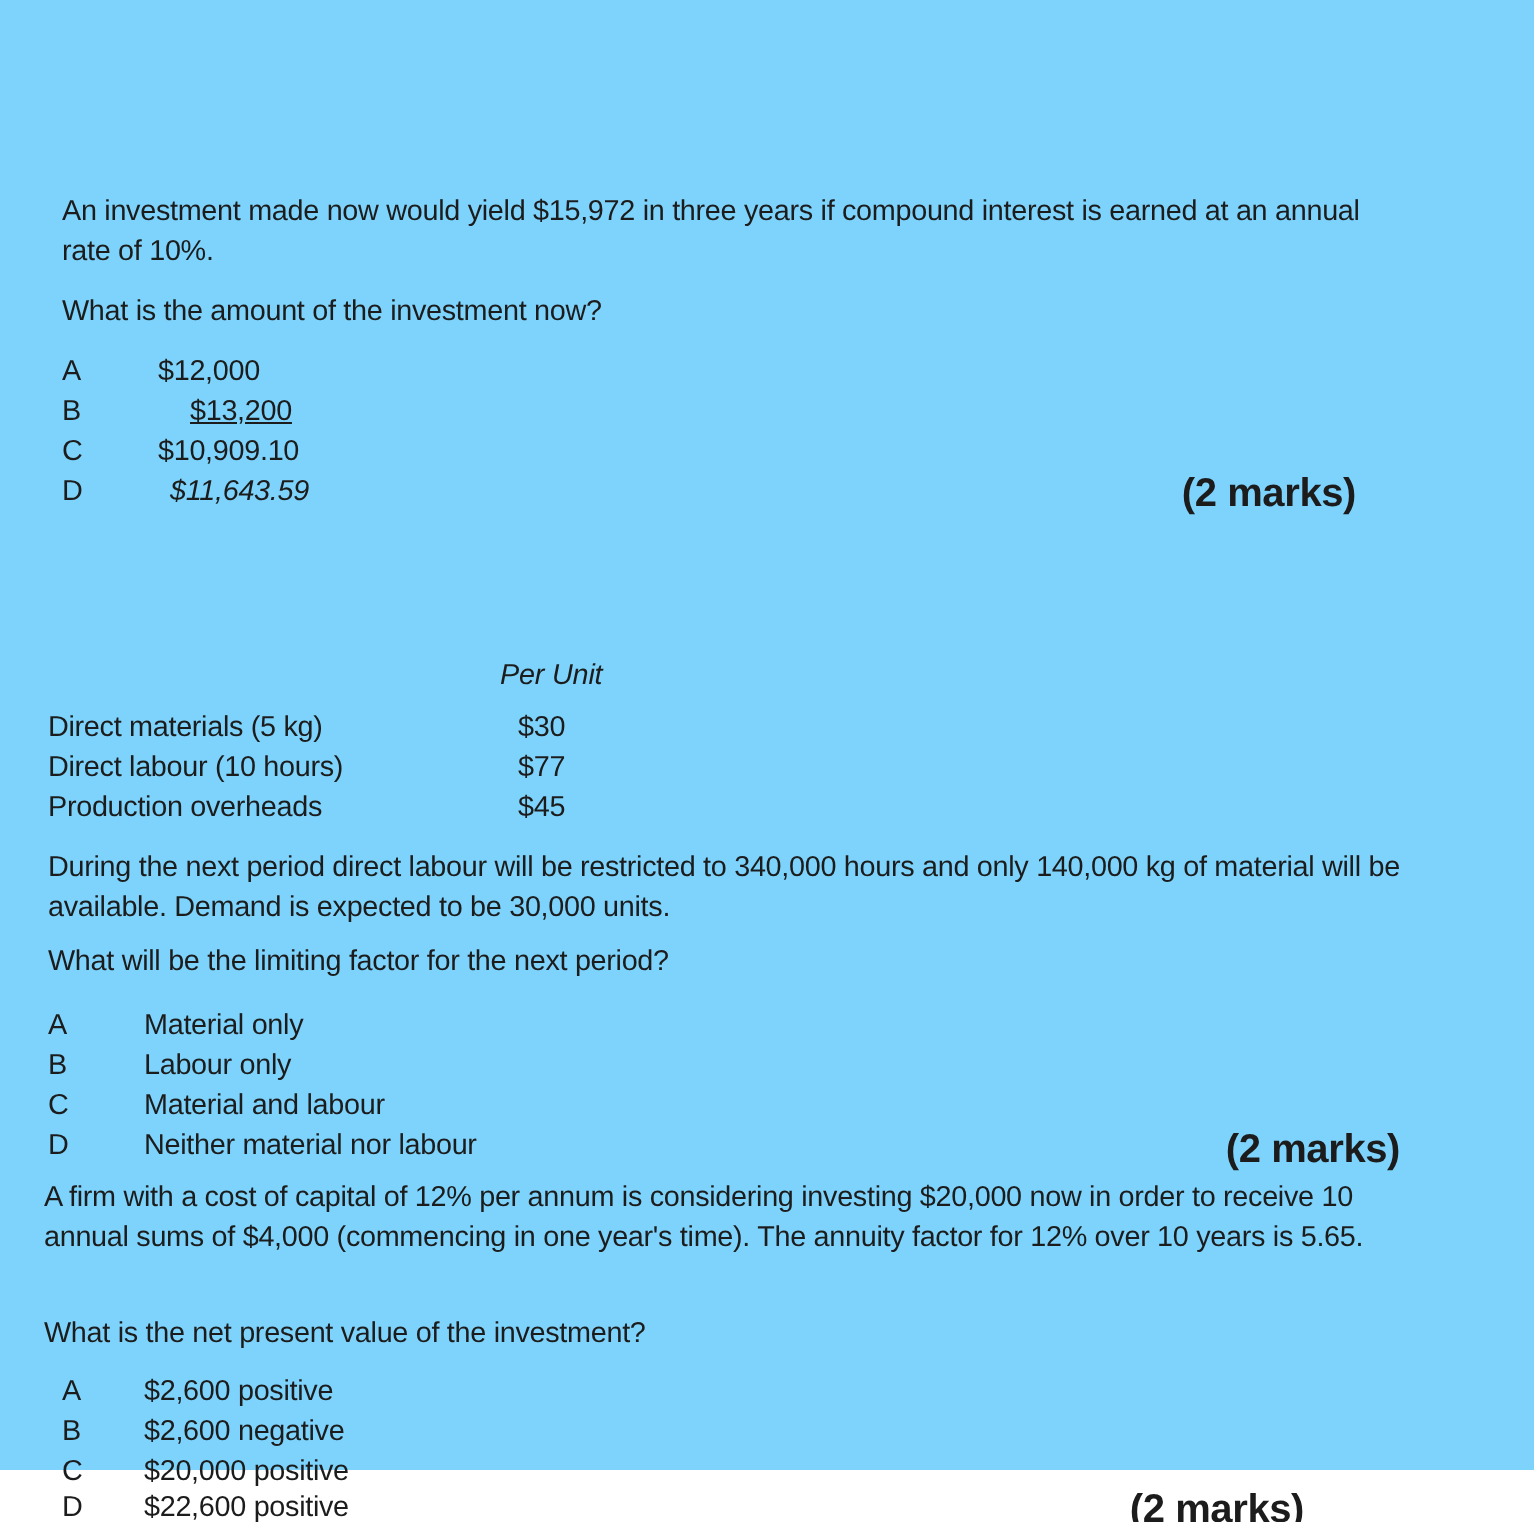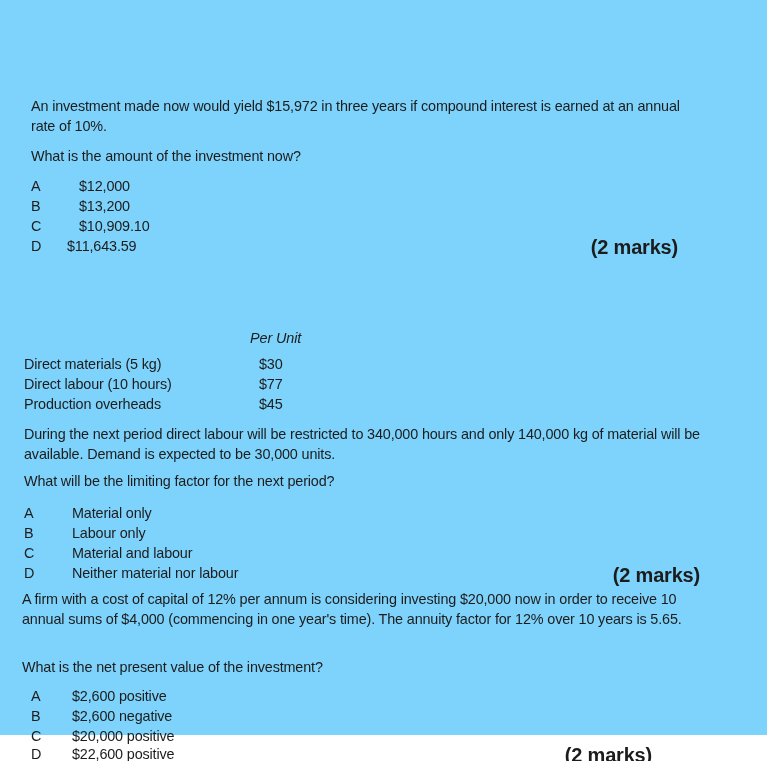--- a/index.html
+++ b/index.html
@@ -102,29 +102,29 @@
   <div class="q-para" style="left:31px; top:96px; width:660px;">An investment made now would yield $15,972 in three years if compound interest is earned at an annual rate of 10%.</div>
 
   <div class="q-line" style="left:31px; top:146px;">What is the amount of the investment now?</div>
 
   <div class="opt-row" style="left:31px; top:176px; width:300px;">
     <span class="opt-letter">A</span>
     <span class="opt-text" style="left:48px;">$12,000</span>
   </div>
   <div class="opt-row" style="left:31px; top:196px; width:300px;">
     <span class="opt-letter">B</span>
-    <span class="opt-text" style="left:48px;">$13,200</span>
+    <span class="opt-text" style="left:64px;text-decoration:underline;">$13,200</span>
   </div>
   <div class="opt-row" style="left:31px; top:216px; width:300px;">
     <span class="opt-letter">C</span>
     <span class="opt-text" style="left:48px;">$10,909.10</span>
   </div>
   <div class="opt-row" style="left:31px; top:236px; width:300px;">
     <span class="opt-letter">D</span>
-    <span class="opt-text" style="left:36px;">$11,643.59</span>
+    <span class="opt-text" style="left:54px;font-style:italic;">$11,643.59</span>
   </div>
 
   <div class="marks" style="left:478px; top:236px; width:200px;">(2 marks)</div>
 
 
   <div class="cost-head" style="left:250px; top:330px;">Per Unit</div>
 
   <div class="cost-row" style="left:24px; top:354px; width:400px;">
     <span class="cost-label">Direct materials (5 kg)</span>
     <span class="cost-value" style="left:235px;">$30</span>

